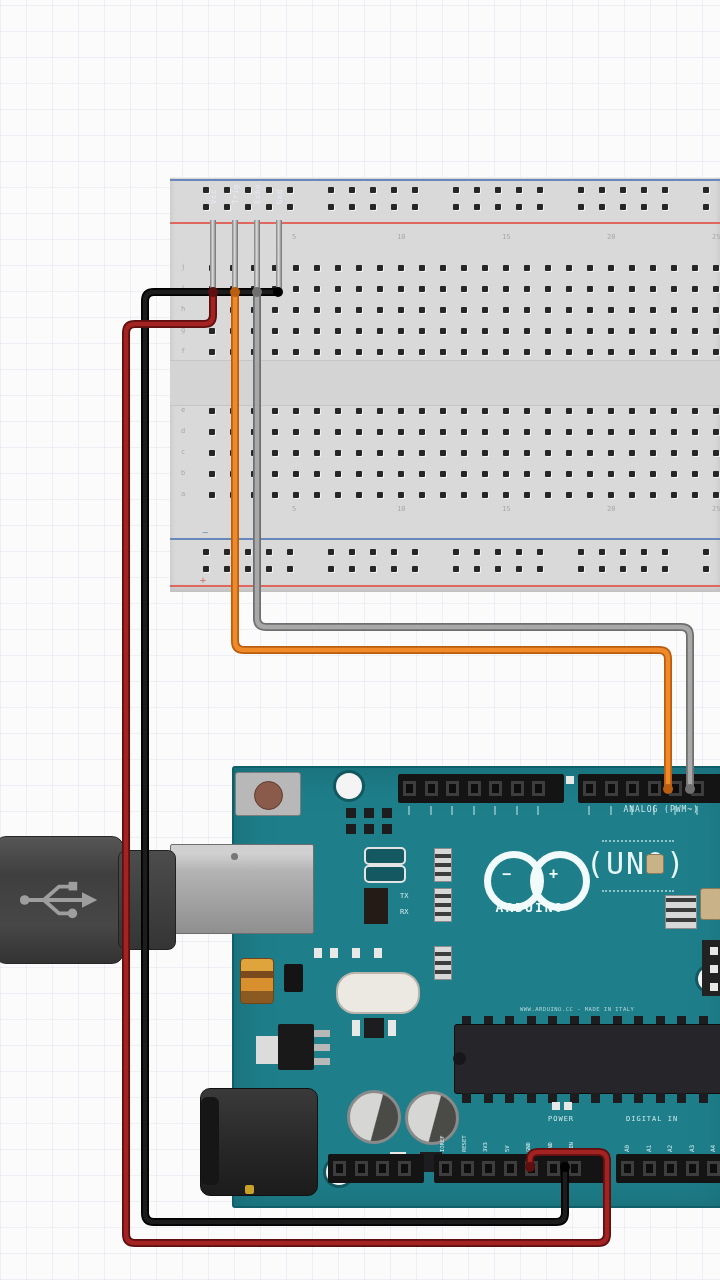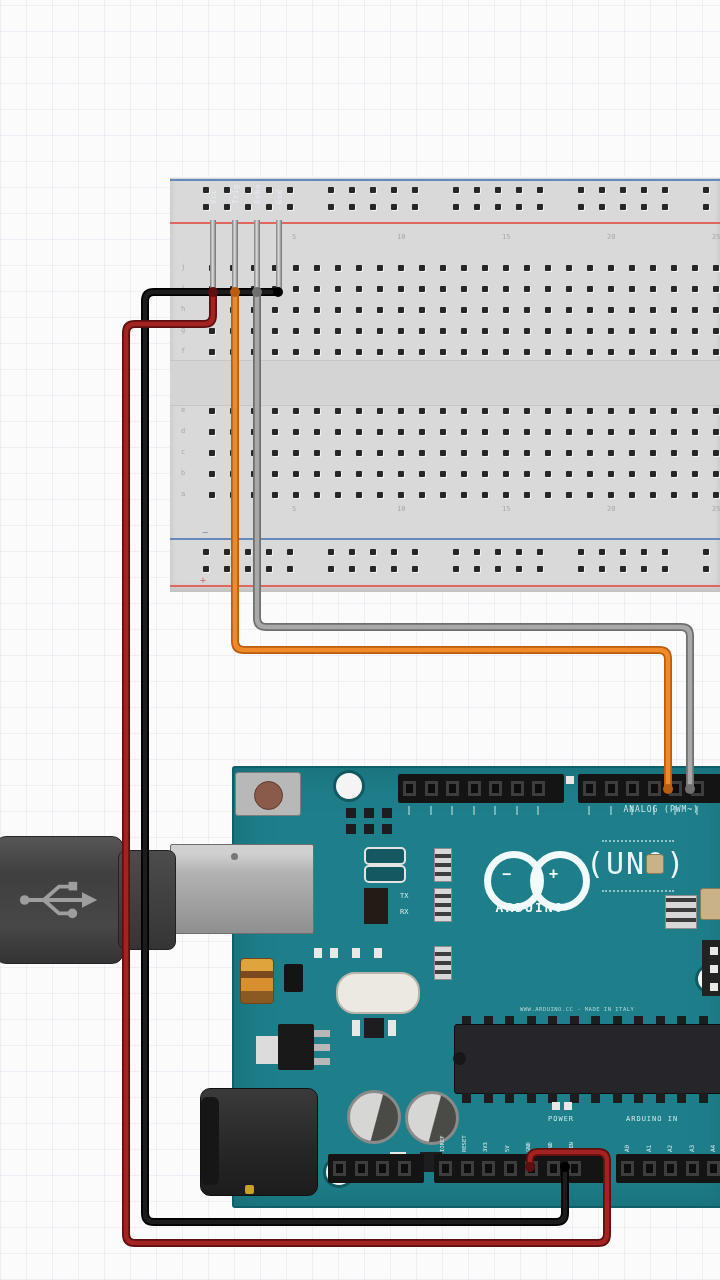--- a/index.html
+++ b/index.html
@@ -585,21 +585,21 @@
         <div class="smd-dark" style="left: 400px; top: 325px; width: 9px; height: 10px;"></div>
         <div class="smd-dark" style="left: 421.5px; top: 325px; width: 9px; height: 10px;"></div>
         <div class="smd-dark" style="left: 443px; top: 325px; width: 9px; height: 10px;"></div>
         <div class="smd-dark" style="left: 464.5px; top: 325px; width: 9px; height: 10px;"></div>
       </div>
     <div class="silk" style="left:286px;top:238px;font-size:5.5px;letter-spacing:.5px;opacity:.8;">WWW.ARDUINO.CC - MADE IN ITALY</div>
 
     <div class="smd-pad" style="left:318px;top:334px;width:8px;height:8px;"></div>
     <div class="smd-pad" style="left:330px;top:334px;width:8px;height:8px;"></div>
     <div class="silk" style="left:314px;top:347px;font-size:7px;letter-spacing:1px;">POWER</div>
-    <div class="silk" style="left:392px;top:347px;font-size:7px;letter-spacing:1px;">ARDUINO IN</div>
+    <div class="silk" style="left:392px;top:347px;font-size:7px;letter-spacing:1px;">DIGITAL IN</div>
     <div id="power-pin-labels">
         <span class="vlabel" style="left: 205px; top: 356px; height: 28px; font-size: 5.5px;">IOREF</span>
         <span class="vlabel" style="left: 226.5px; top: 356px; height: 28px; font-size: 5.5px;">RESET</span>
         <span class="vlabel" style="left: 248px; top: 356px; height: 28px; font-size: 5.5px;">3V3</span>
         <span class="vlabel" style="left: 269.5px; top: 356px; height: 28px; font-size: 5.5px;">5V</span>
         <span class="vlabel" style="left: 291px; top: 356px; height: 28px; font-size: 5.5px;">GND</span>
         <span class="vlabel" style="left: 312.5px; top: 356px; height: 28px; font-size: 5.5px;">GND</span>
         <span class="vlabel" style="left: 334px; top: 356px; height: 28px; font-size: 5.5px;">VIN</span>
       </div>
     <div id="analog-pin-labels">

